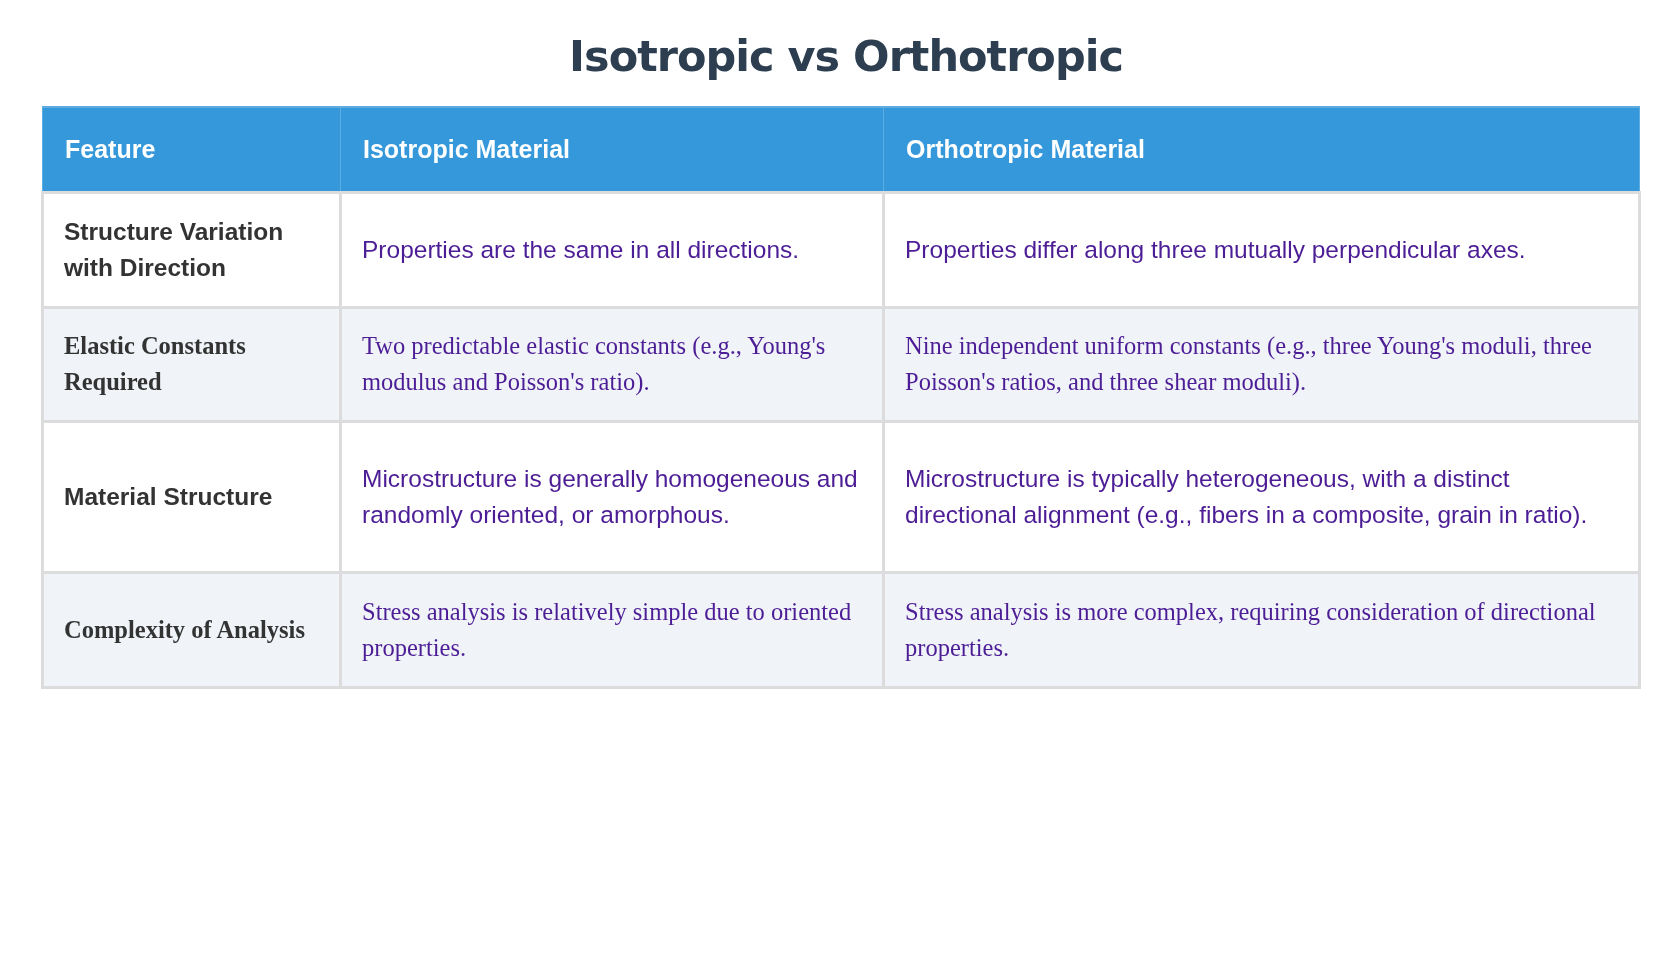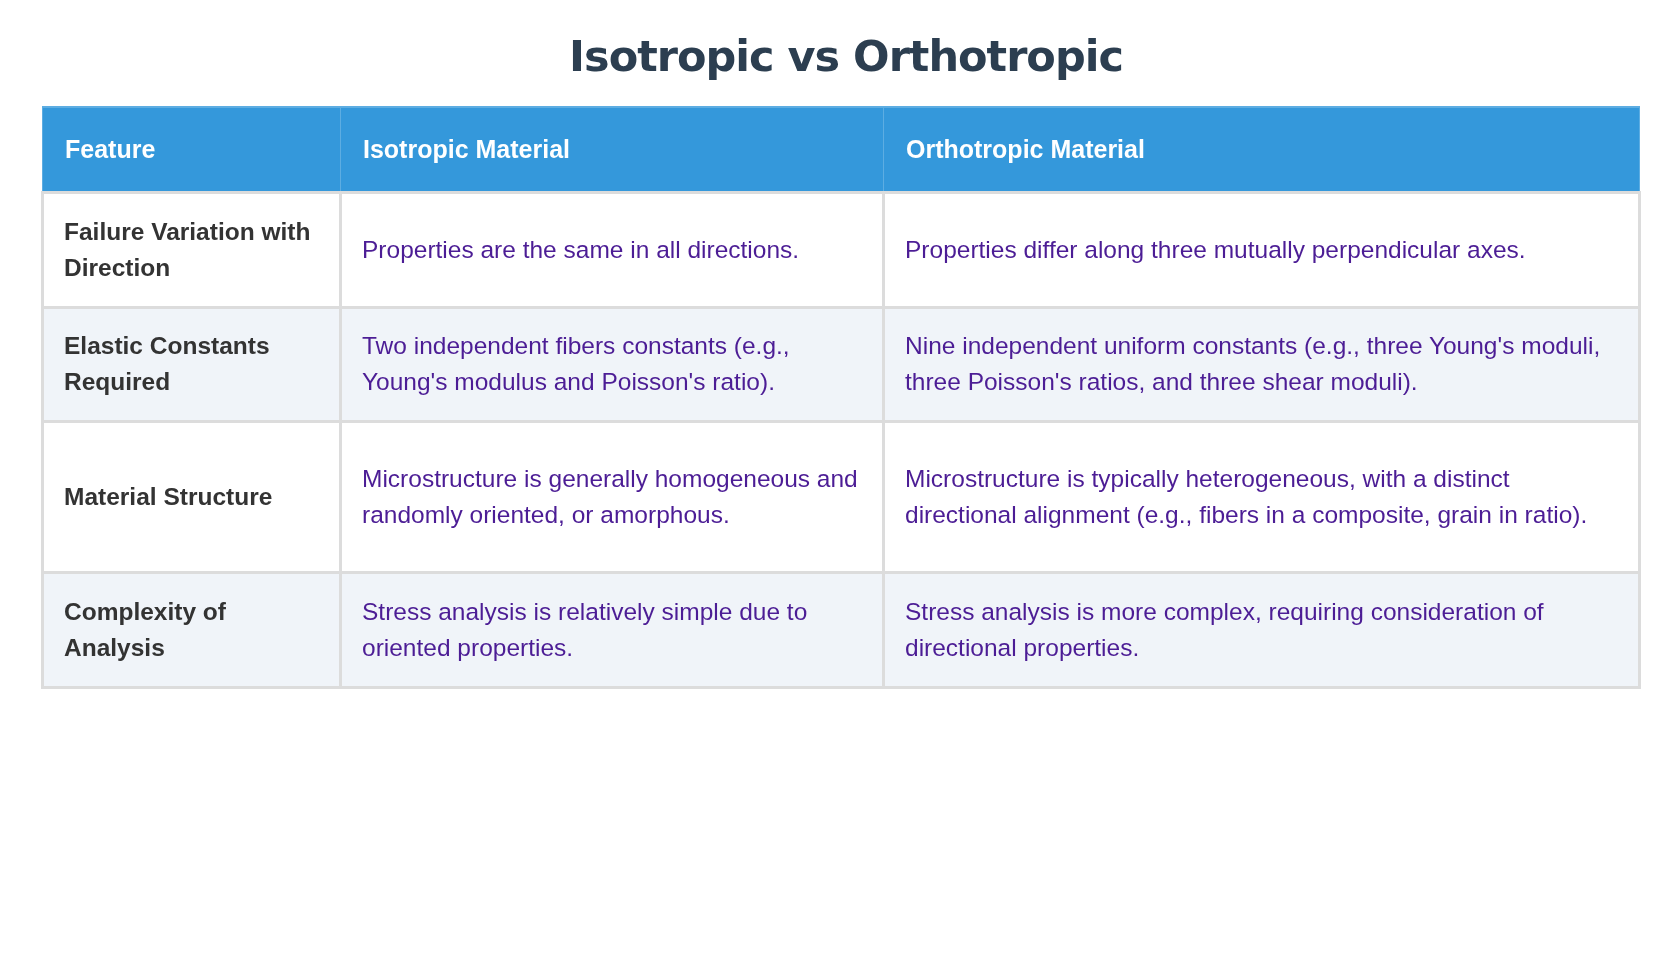--- a/index.html
+++ b/index.html
@@ -62,21 +62,21 @@
       line-height: 36px;
       color: #4c1d95;
       vertical-align: middle;
       box-sizing: border-box;
     }
     .compare-table tbody td.feature {
       font-weight: bold;
       color: #333333;
     }
     .compare-table tbody tr.odd td { background: #ffffff; }
-    .compare-table tbody tr.even td { background: #f0f4f9; }
+    .compare-table tbody tr.even td { background: #f0f4f9; font-family: Liberation Serif, serif; }
 
     .compare-table tbody tr.r1 td { height: 115px; }
     .compare-table tbody tr.r2 td { height: 114px; }
     .compare-table tbody tr.r3 td { height: 151px; }
     .compare-table tbody tr.r4 td { height: 115px; }
     .compare-table tbody tr.r5 td { height: 115px; }
     .compare-table tbody tr.r6 td { height: 115px; }
   </style>
 </head>
 <body>
@@ -91,27 +91,27 @@
   </colgroup>
   <thead>
     <tr>
       <th>Feature</th>
       <th>Isotropic Material</th>
       <th>Orthotropic Material</th>
     </tr>
   </thead>
   <tbody>
     <tr class="odd r1">
-      <td class="feature">Failure Variation with Direction</td>
+      <td class="feature">Structure Variation with Direction</td>
       <td>Properties are the same in all directions.</td>
       <td>Properties differ along three mutually perpendicular axes.</td>
     </tr>
     <tr class="even r2">
       <td class="feature">Elastic Constants Required</td>
-      <td>Two independent fibers constants (e.g., Young's modulus and Poisson's ratio).</td>
+      <td>Two predictable elastic constants (e.g., Young's modulus and Poisson's ratio).</td>
       <td>Nine independent uniform constants (e.g., three Young's moduli, three Poisson's ratios, and three shear moduli).</td>
     </tr>
     <tr class="odd r3">
       <td class="feature">Material Structure</td>
       <td>Microstructure is generally homogeneous and randomly oriented, or amorphous.</td>
       <td>Microstructure is typically heterogeneous, with a distinct directional alignment (e.g., fibers in a composite, grain in ratio).</td>
     </tr>
     <tr class="even r4">
       <td class="feature">Complexity of Analysis</td>
       <td>Stress analysis is relatively simple due to oriented properties.</td>

